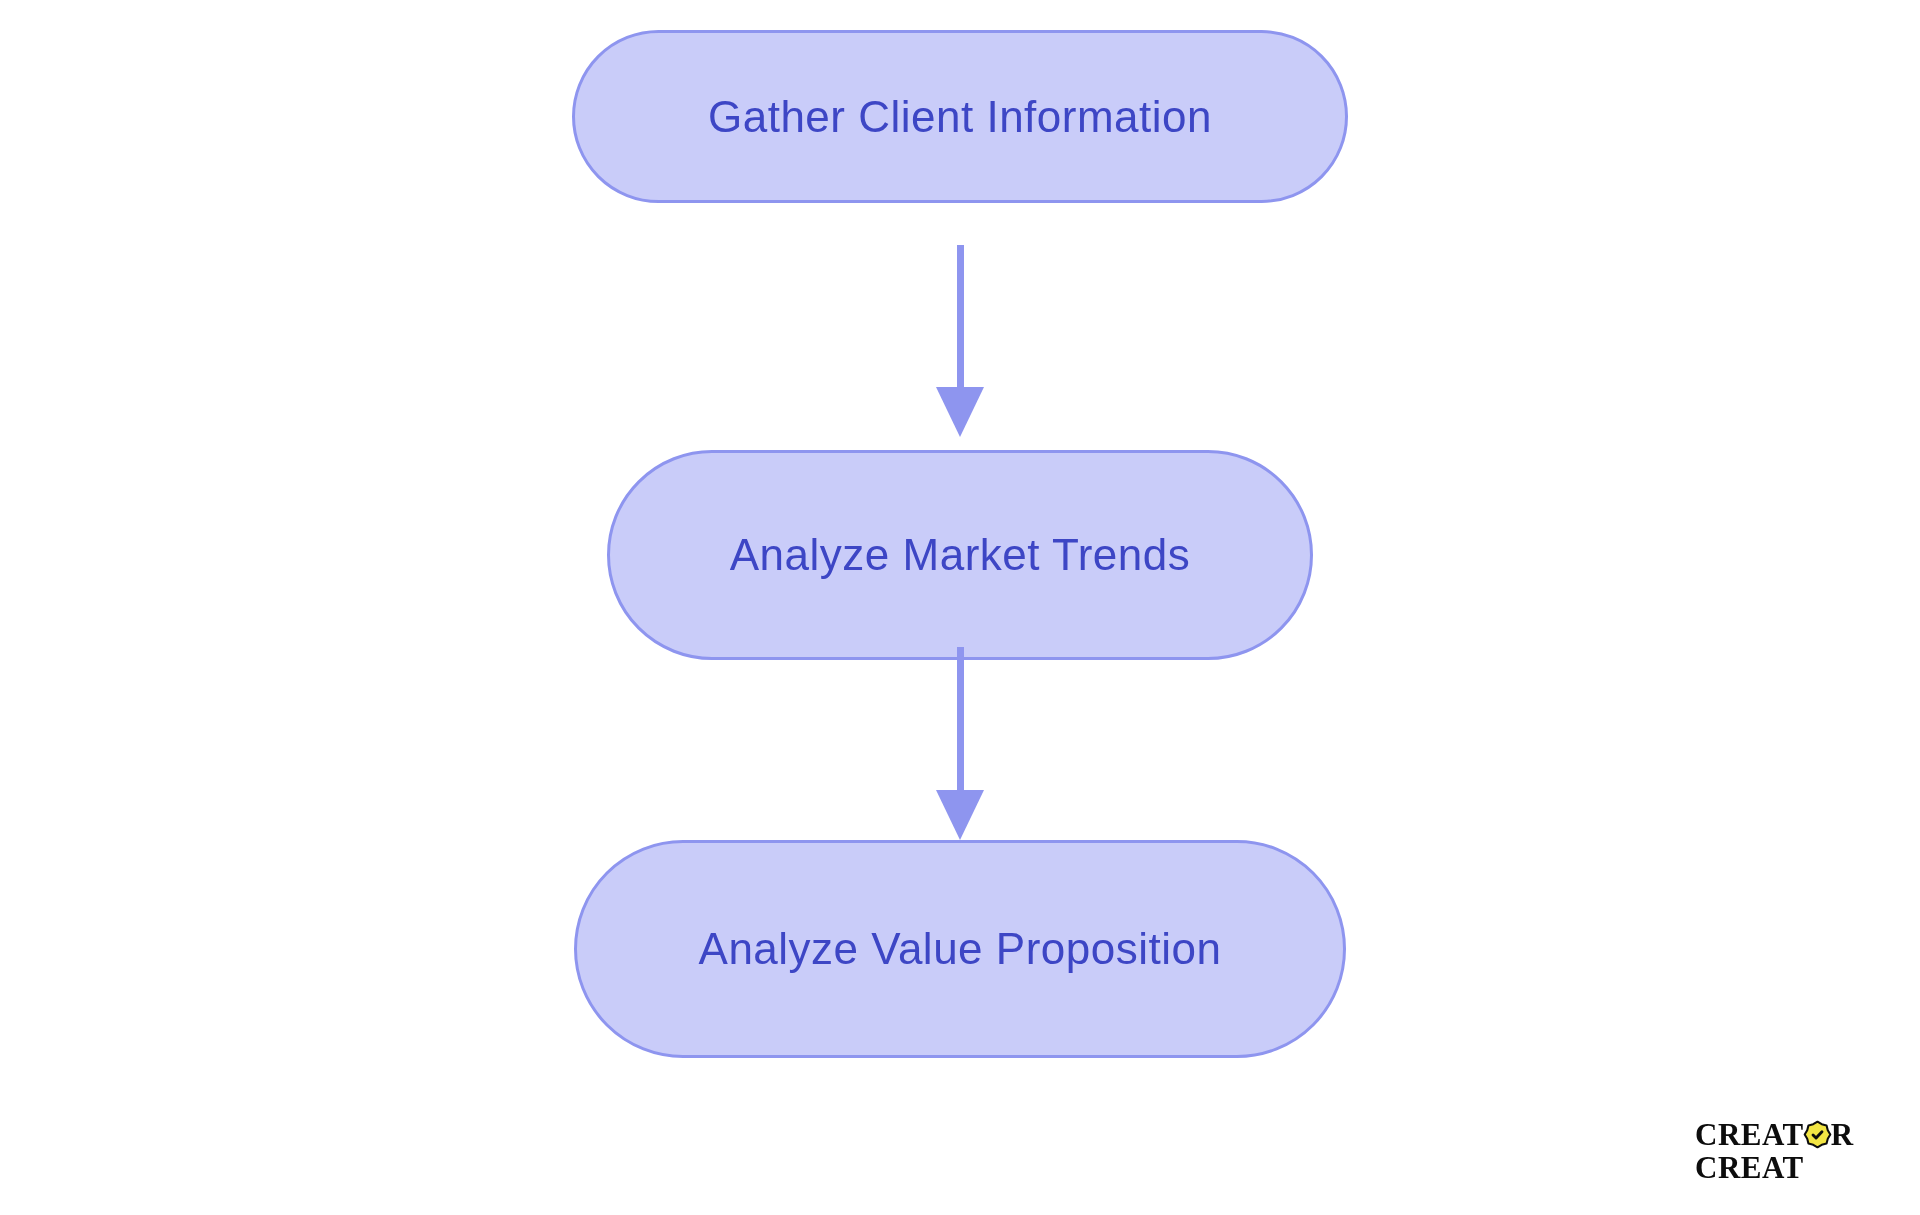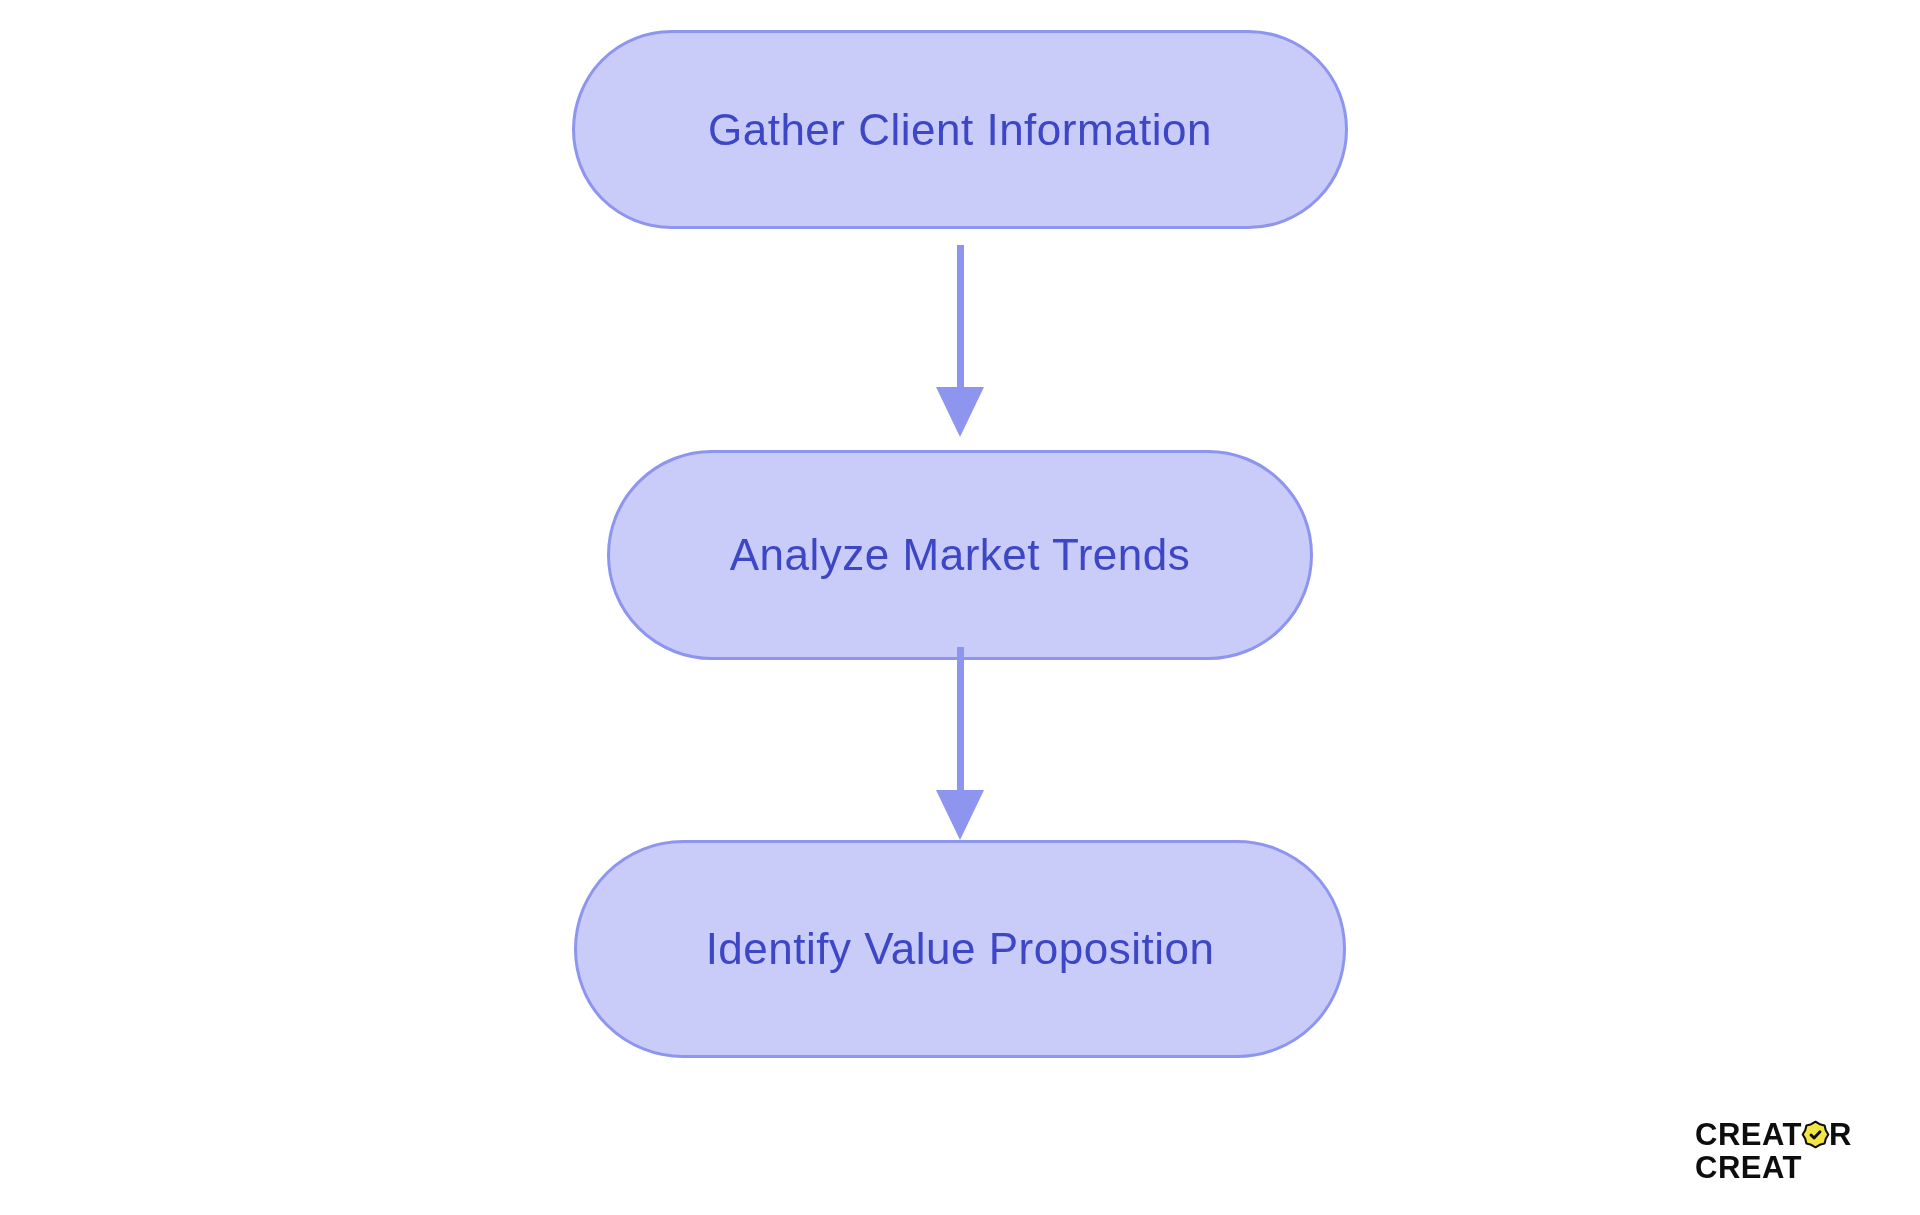--- a/index.html
+++ b/index.html
@@ -30,21 +30,21 @@
     align-items:center;
     justify-content:center;
   }
   .node-label{
     color:var(--node-text);
     font-size:44px;
     font-weight:500;
     letter-spacing:0.5px;
     white-space:nowrap;
   }
-  .node-1{left:572px;top:30px;width:776px;height:199px;}
+  .node-1{left:572px;top:30px;width:776px;height:173px;}
   .node-2{left:607px;top:450px;width:706px;height:210px;}
   .node-3{left:574px;top:840px;width:772px;height:218px;}
 
   .edge{position:absolute;display:flex;flex-direction:column;align-items:center;}
   .edge-1{left:936px;top:245px;width:48px;height:192px;}
   .edge-2{left:936px;top:647px;width:48px;height:193px;}
   .edge-line{
     width:7px;
     flex:1 1 auto;
     background:var(--arrow);
@@ -59,21 +59,21 @@
   .watermark{
     position:absolute;
     left:1695px;
     top:1118px;
     color:var(--logo-ink);
     font-weight:900;
     font-size:31px;
     line-height:33px;
     letter-spacing:0.5px;
   }
-  .wm-line{display:flex;align-items:center;}
+  .wm-line{display:flex;align-items:center;font-family:Liberation Serif, serif;}
   .wm-badge{
     width:29px;height:29px;
     margin:0 -1px;
     display:block;
   }
 </style>
 </head>
 <body>
 
 <div class="canvas">
@@ -90,21 +90,21 @@
   <div class="node node-2">
     <span class="node-label">Analyze Market Trends</span>
   </div>
 
   <div class="edge edge-2">
     <div class="edge-line"></div>
     <div class="edge-head"></div>
   </div>
 
   <div class="node node-3">
-    <span class="node-label">Identify Value Proposition</span>
+    <span class="node-label">Analyze Value Proposition</span>
   </div>
 
   <div class="watermark">
     <div class="wm-line">
       <span>CREAT</span>
       <svg class="wm-badge" viewBox="0 0 24 24" aria-hidden="true">
         <polygon points="22.6,12 20.5,15.5 19.5,19.5 15.5,20.5 12,22.6 8.48,20.5 4.5,19.5 3.5,15.5 1.4,12 3.5,8.48 4.5,4.5 8.48,3.5 12,1.4 15.5,3.5 19.5,4.5 20.5,8.48" fill="#f2e544" stroke="#0d0d0d" stroke-width="1.7" stroke-linejoin="round"></polygon>
         <path d="M8.3 12.4l2.5 2.5 4.9-5.1" fill="none" stroke="#0d0d0d" stroke-width="2.4" stroke-linecap="round" stroke-linejoin="round"></path>
       </svg>
       <span>R</span>

